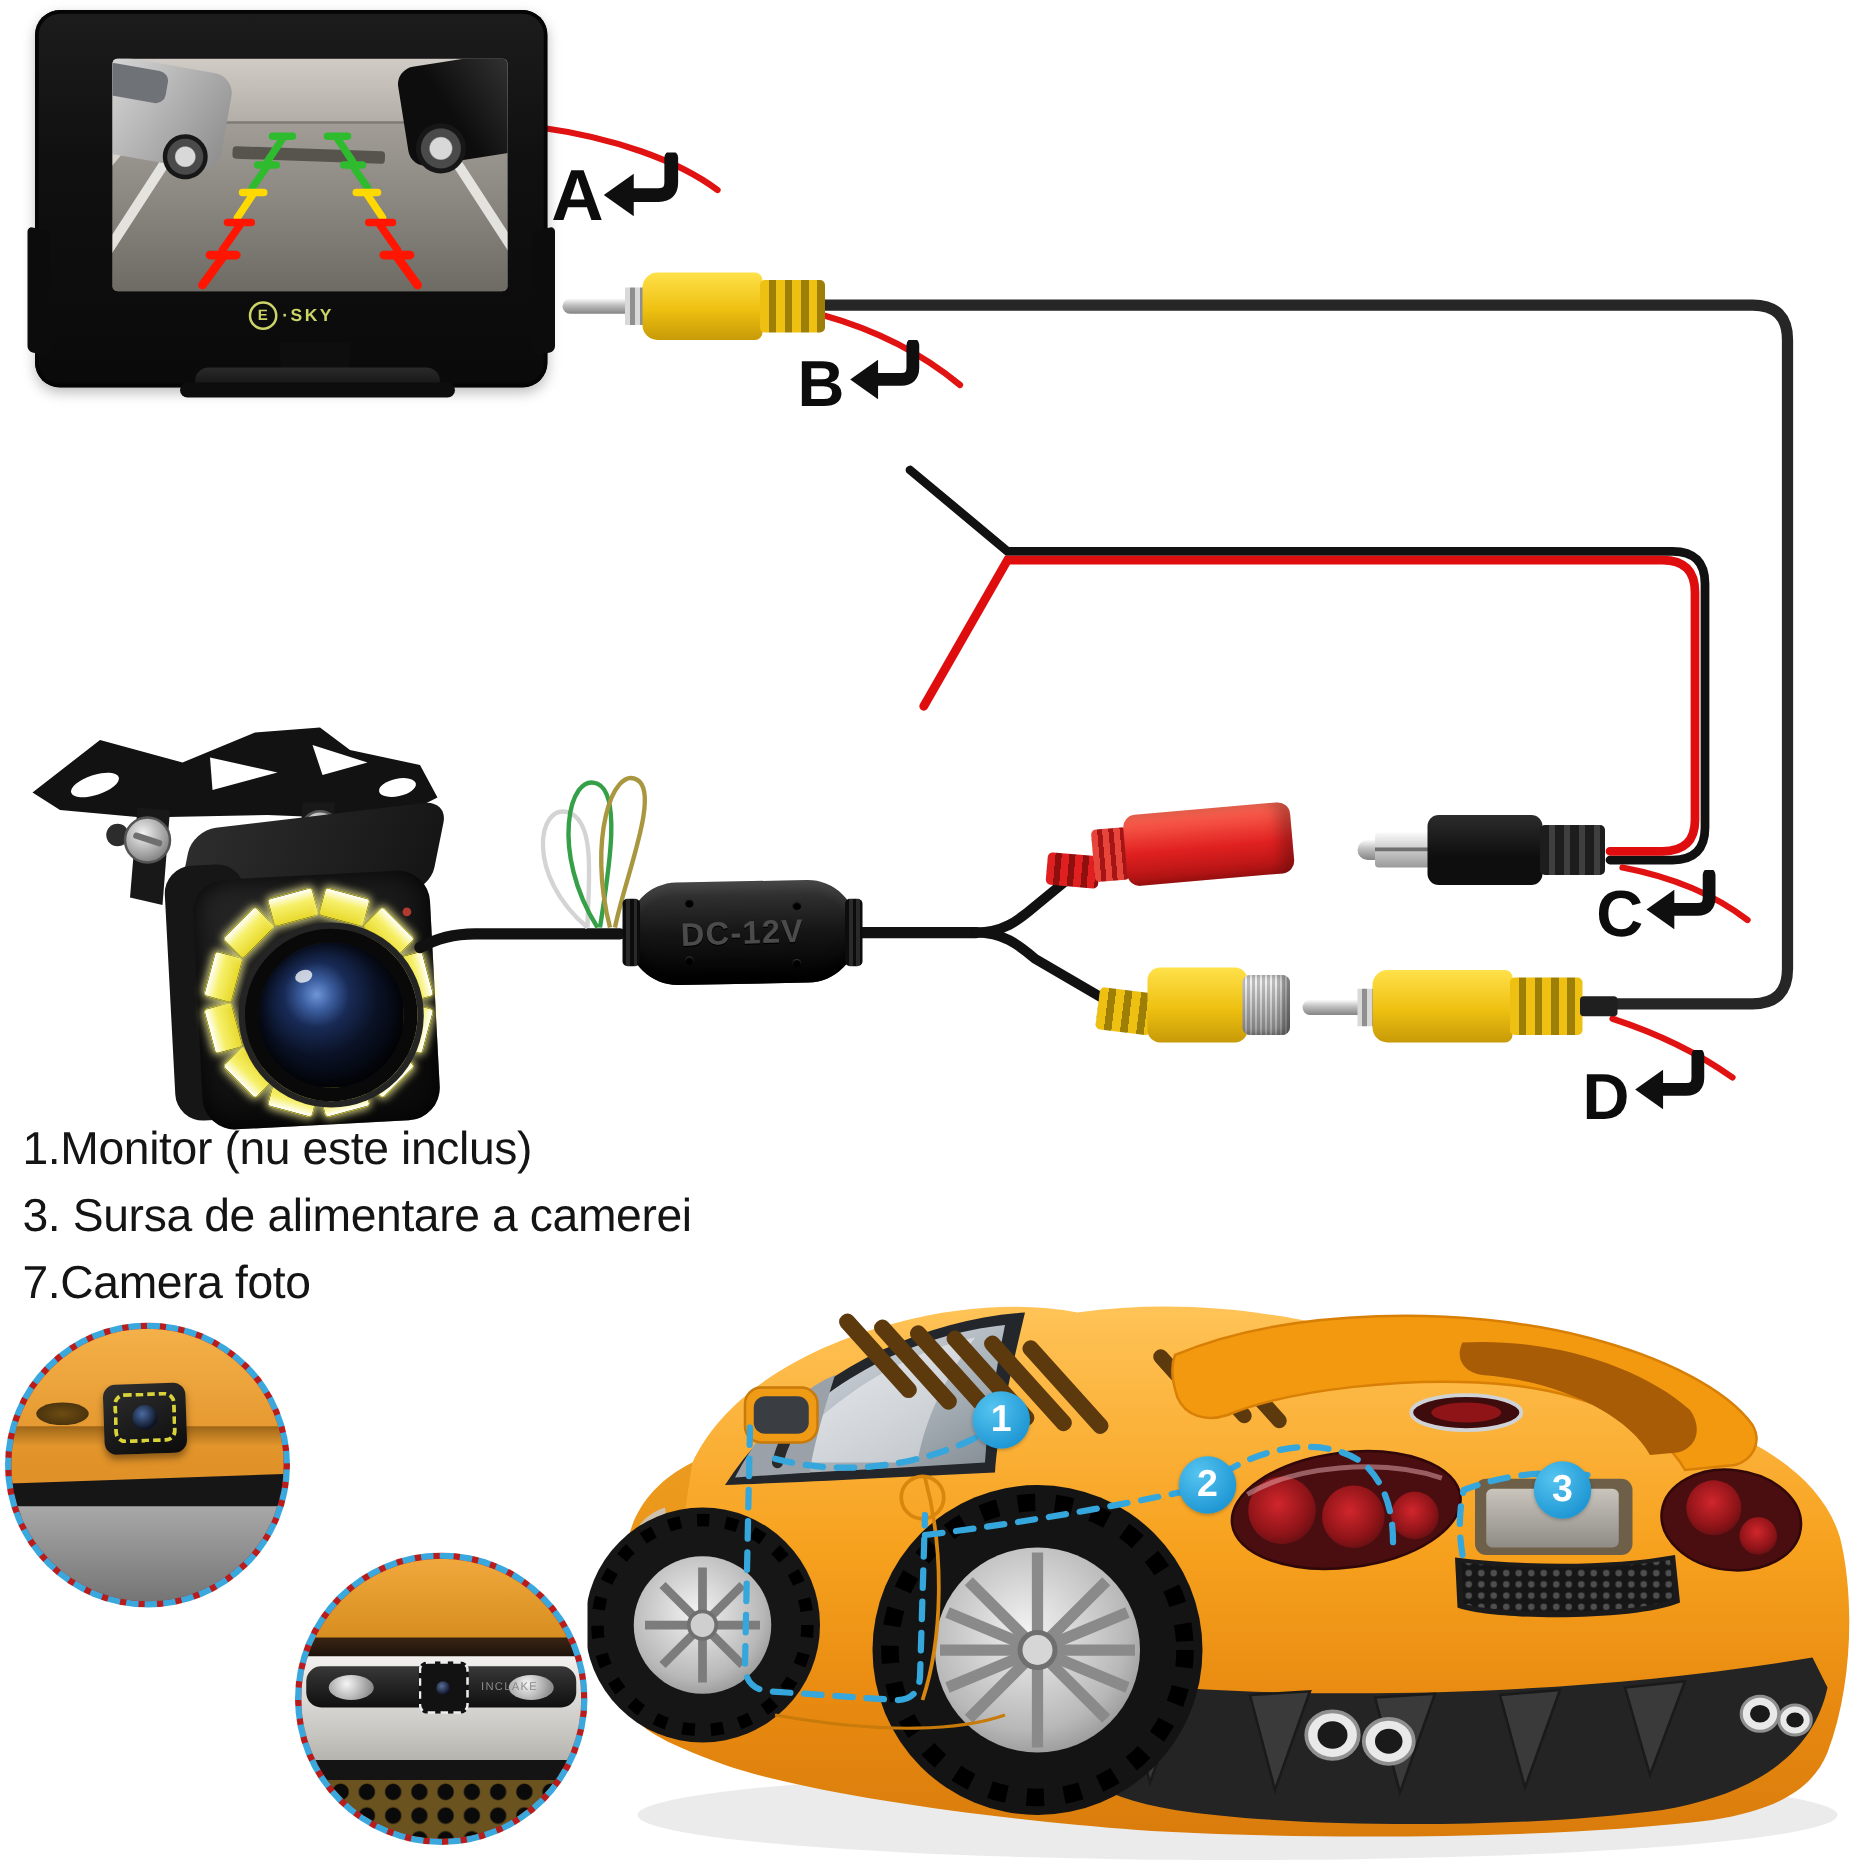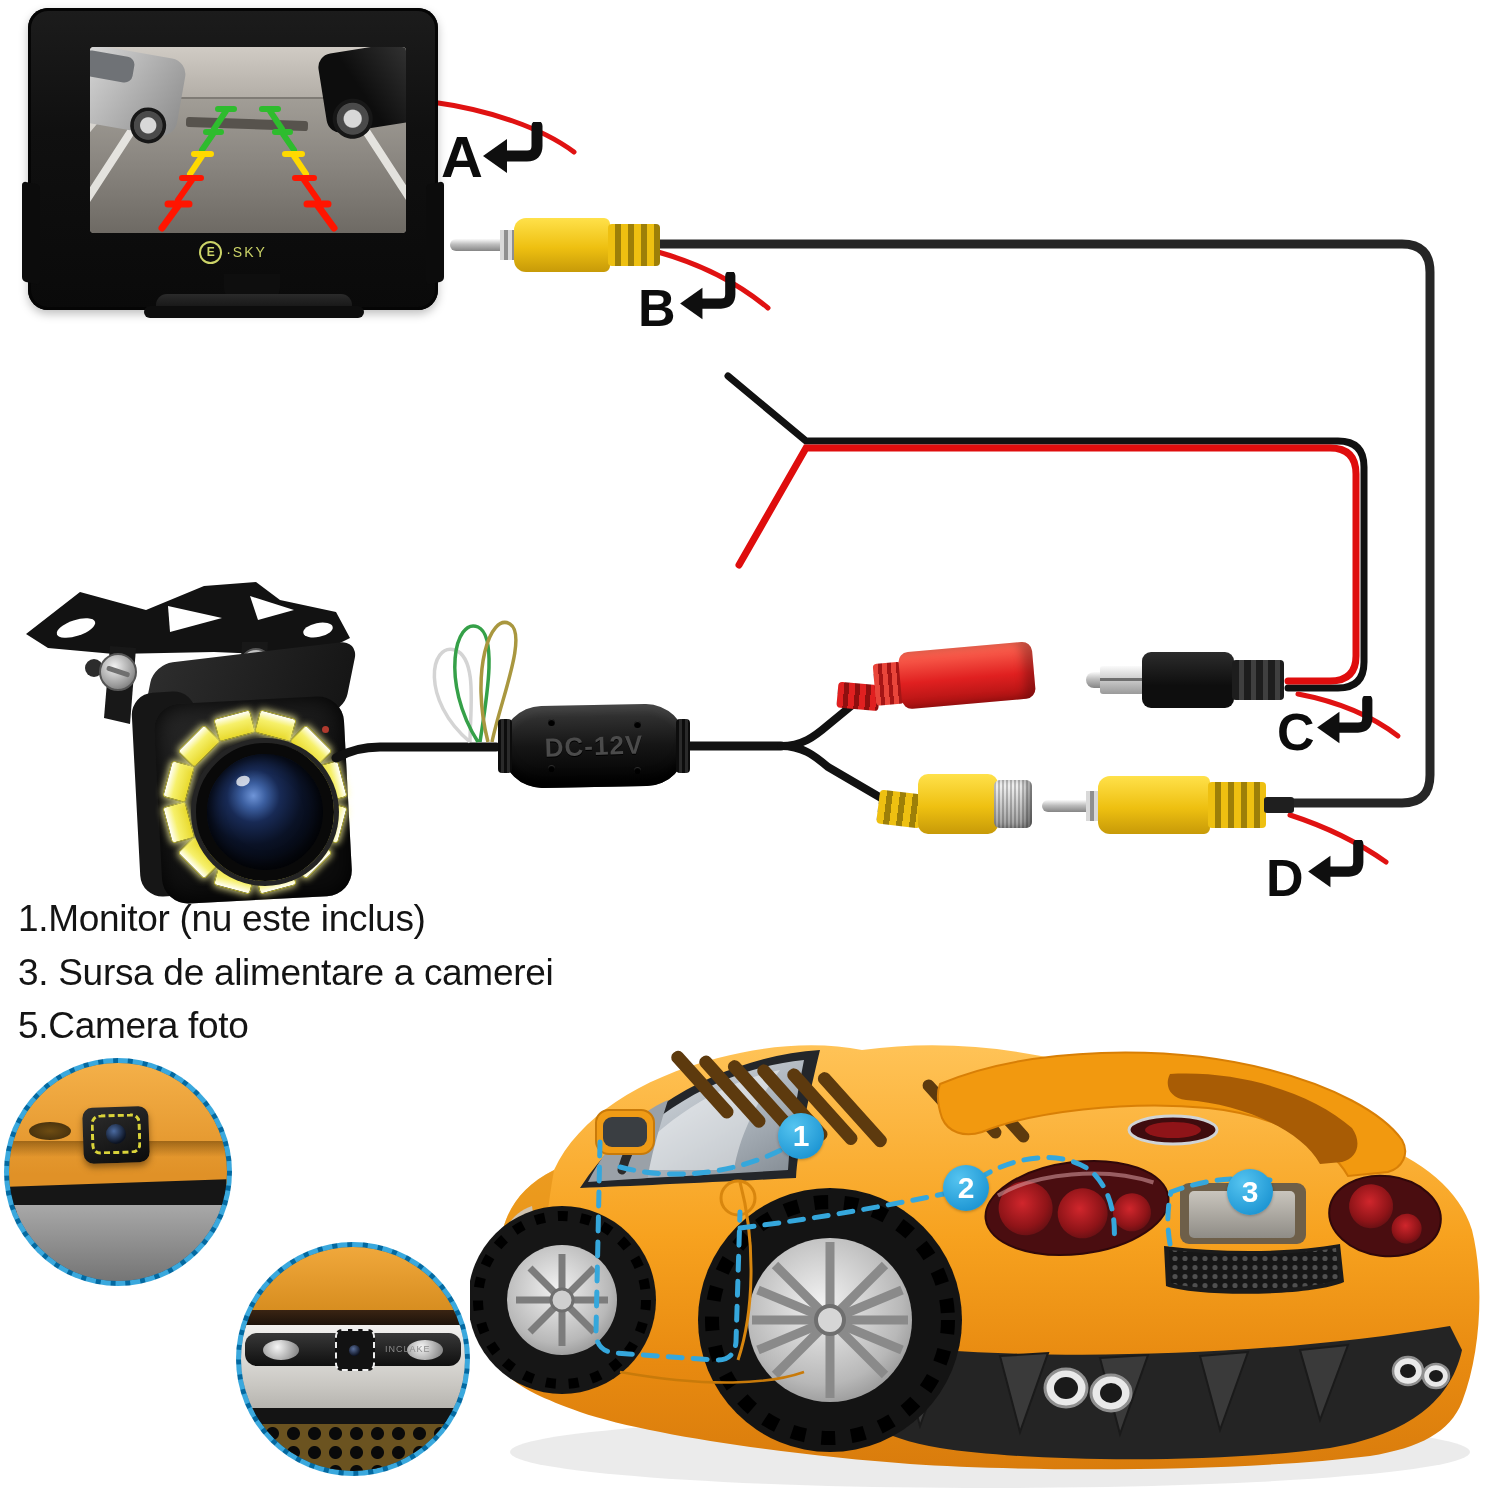--- a/index.html
+++ b/index.html
@@ -30,21 +30,21 @@
   .scr-car-l{left:-20px;top:4px;width:112px;height:78px;background:linear-gradient(115deg,#dedede,#b1b1b1 55%,#8d8d8d);
              border-radius:16px;transform:rotate(10deg);}
   .scr-car-l .win{position:absolute;left:8px;top:6px;width:52px;height:26px;background:#6f7276;border-radius:8px;}
   .scr-car-r{left:232px;top:0px;width:104px;height:80px;background:linear-gradient(245deg,#3a3a3a,#0d0d0d 60%);
              border-radius:14px;transform:rotate(-9deg);}
   .scr-wheel{position:absolute;width:36px;height:36px;border-radius:50%;
              background:radial-gradient(circle at 50% 50%, #d8d8d8 0 30%, #4a4a4a 34% 55%, #171717 58% 100%);}
   .mon-logo{left:0;top:232px;width:410px;height:24px;display:flex;align-items:center;justify-content:center;gap:4px;}
   .logo-circ{display:inline-flex;align-items:center;justify-content:center;width:19px;height:19px;border:2.5px solid #ccd468;
              border-radius:50%;color:#ccd468;font-size:12px;font-weight:bold;}
-  .logo-txt{color:#ccd468;font-size:14px;font-weight:normal;letter-spacing:2px;}
+  .logo-txt{color:#ccd468;font-size:14px;font-weight:bold;letter-spacing:2px;}
   .mon-neck{left:196px;top:266px;width:56px;height:26px;background:#0e0e0e;border-radius:0 0 12px 12px;}
   .mon-base{left:128px;top:286px;width:196px;height:22px;background:linear-gradient(180deg,#2a2a2a,#0b0b0b);border-radius:12px;}
   .mon-base2{left:116px;top:298px;width:220px;height:12px;background:#0d0d0d;border-radius:10px;}
 
   
   .wire-label{z-index:5;}
   .wire-label .letter{font-weight:800;color:#0c0c0c;line-height:1;font-family:"Liberation Sans",sans-serif;}
   .wire-label svg{position:absolute;}
 
   
@@ -118,21 +118,21 @@
   #legend{left:18px;top:892px;width:620px;z-index:3;color:#141414;}
   #legend .li{font-size:37px;line-height:1.45;letter-spacing:-.3px;}
 
   
   #car{left:470px;top:1020px;width:1030px;height:480px;z-index:1;}
   .callout{width:46px;height:46px;border-radius:50%;z-index:5;text-align:center;line-height:46px;
            background:radial-gradient(circle at 35% 30%, #55c4f0, #1f97d4 75%);color:#fff;
            font-weight:800;font-size:30px;box-shadow:0 1px 3px rgba(0,0,0,.25);}
 
   
-  .inset{border:5px dashed #3aa8dd;border-radius:50%;overflow:hidden;z-index:4;box-sizing:border-box;background:#0369a1;}
+  .inset{border:5px dashed #3aa8dd;border-radius:50%;overflow:hidden;z-index:4;box-sizing:border-box;background:#b91c1c;}
   #inset1{left:4px;top:1058px;width:228px;height:228px;}
   .in1-orange{left:0;top:0;width:100%;height:57%;background:linear-gradient(180deg,#f4b049,#e09127 90%);}
   .in1-crease{left:0;top:36%;width:100%;height:7%;background:linear-gradient(180deg,rgba(120,74,10,.65),rgba(120,74,10,0));}
   .in1-dark{left:0;top:55%;width:100%;height:12%;background:#161616;transform:rotate(-2deg);}
   .in1-gray{left:0;top:65%;width:100%;height:35%;background:linear-gradient(180deg,#a8a8a8,#757575);}
   .in1-notch{left:9%;top:27%;width:42px;height:18px;border-radius:50%;background:radial-gradient(#6e4c12,#3c2a0c);}
   .in1-cam{left:34%;top:20%;width:66px;height:56px;border-radius:10px;transform:rotate(-2deg);
            background:linear-gradient(160deg,#2f2f2f,#0b0b0b);box-shadow:0 4px 6px rgba(60,35,5,.5);}
   .in1-cam .ring{position:absolute;left:8px;top:7px;right:8px;bottom:9px;border:3px dashed #d9d33a;border-radius:9px;}
   .in1-cam .lens{position:absolute;left:50%;top:50%;width:20px;height:20px;margin:-11px 0 0 -10px;border-radius:50%;
@@ -344,21 +344,21 @@
         <div class="led-chip" style="transform: rotate(345deg) translate(79px) rotate(90deg);"></div>
       </div>
     <div class="abs cam-lens"></div>
     <div class="abs cam-glint"></div>
     <div class="abs cam-dot"></div>
   </div>
 
   <div id="legend" class="abs">
     <div class="li">1.Monitor (nu este inclus)</div>
     <div class="li">3. Sursa de alimentare a camerei</div>
-    <div class="li">5.Camera foto</div>
+    <div class="li">7.Camera foto</div>
   </div>
 
   <svg id="car" class="abs" viewBox="0 0 1030 480">
     <defs>
       <linearGradient id="bodyG" x1="0" y1="0" x2="0" y2="1">
         <stop offset="0%" stop-color="#ffc357"></stop>
           <stop offset="45%" stop-color="#f7a21f"></stop>
         <stop offset="75%" stop-color="#e88a10"></stop>
           <stop offset="100%" stop-color="#d97c0c"></stop>
       </linearGradient>

